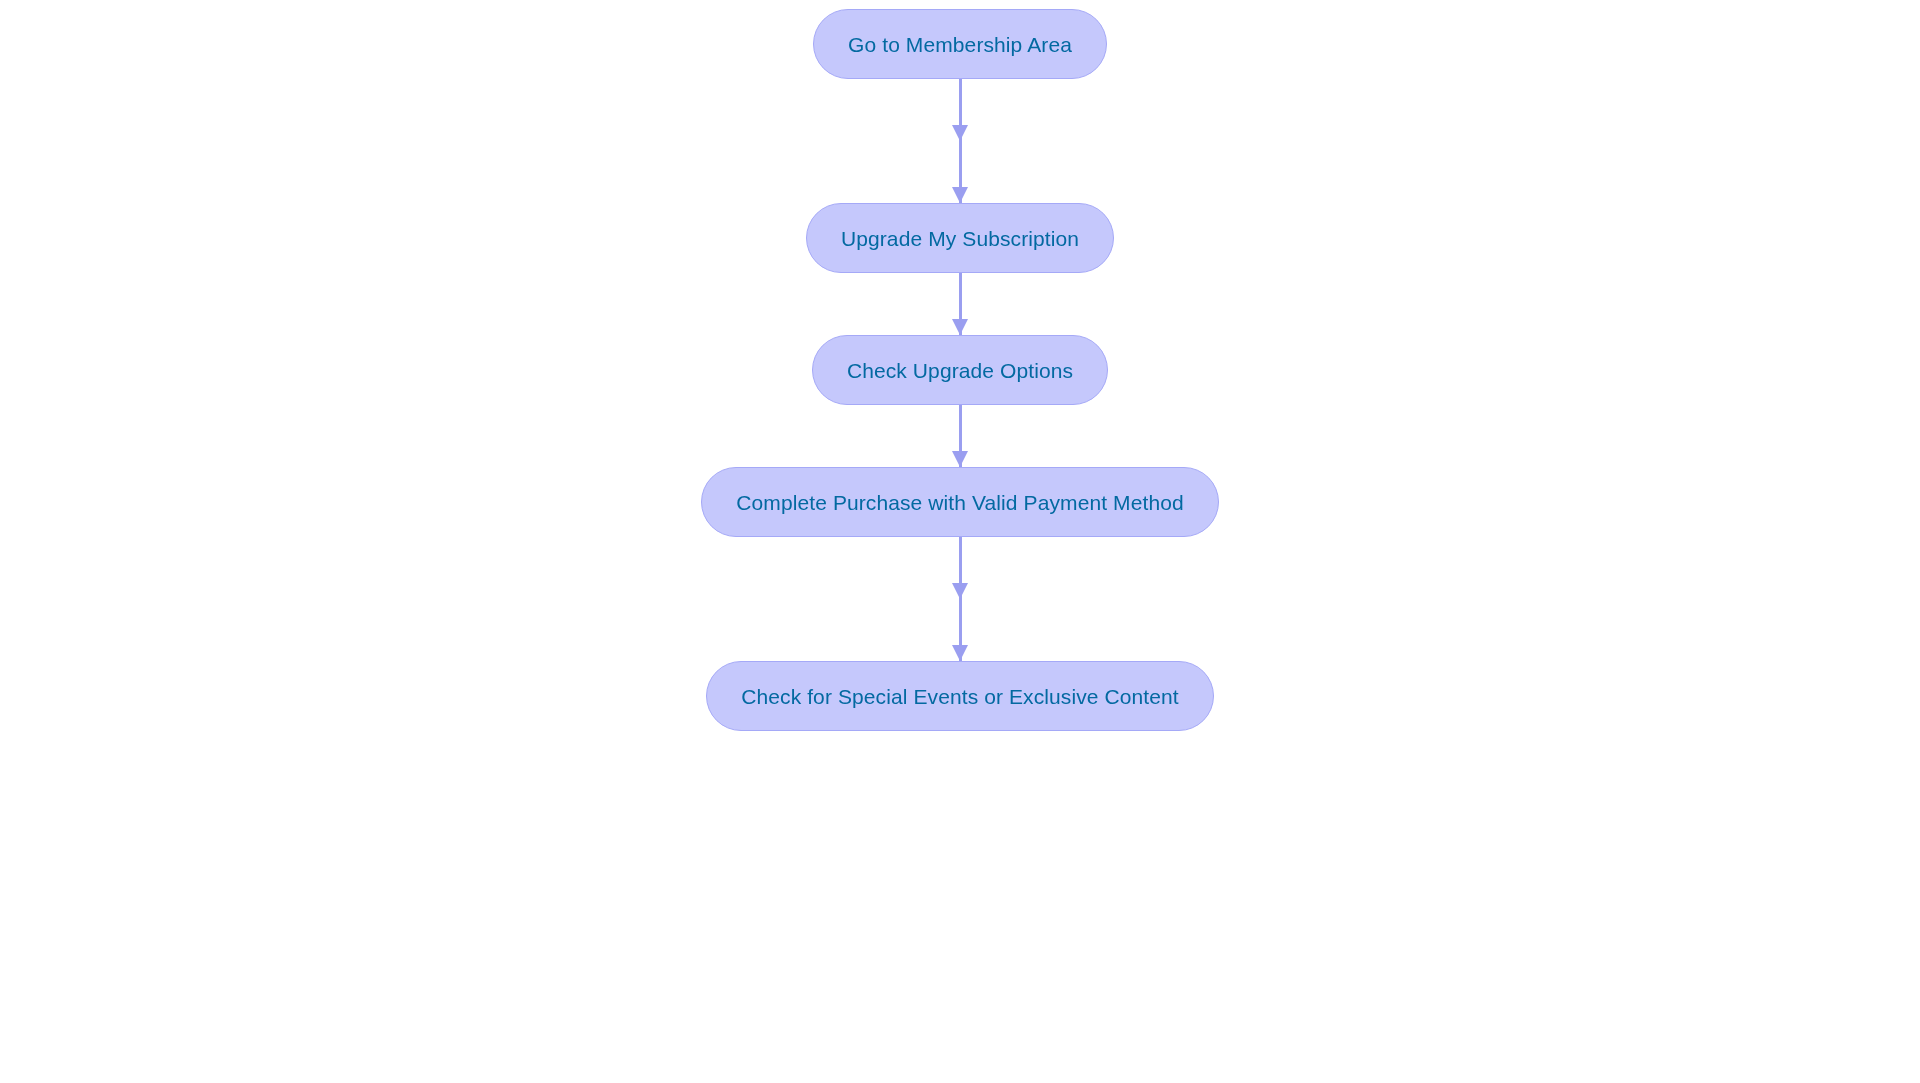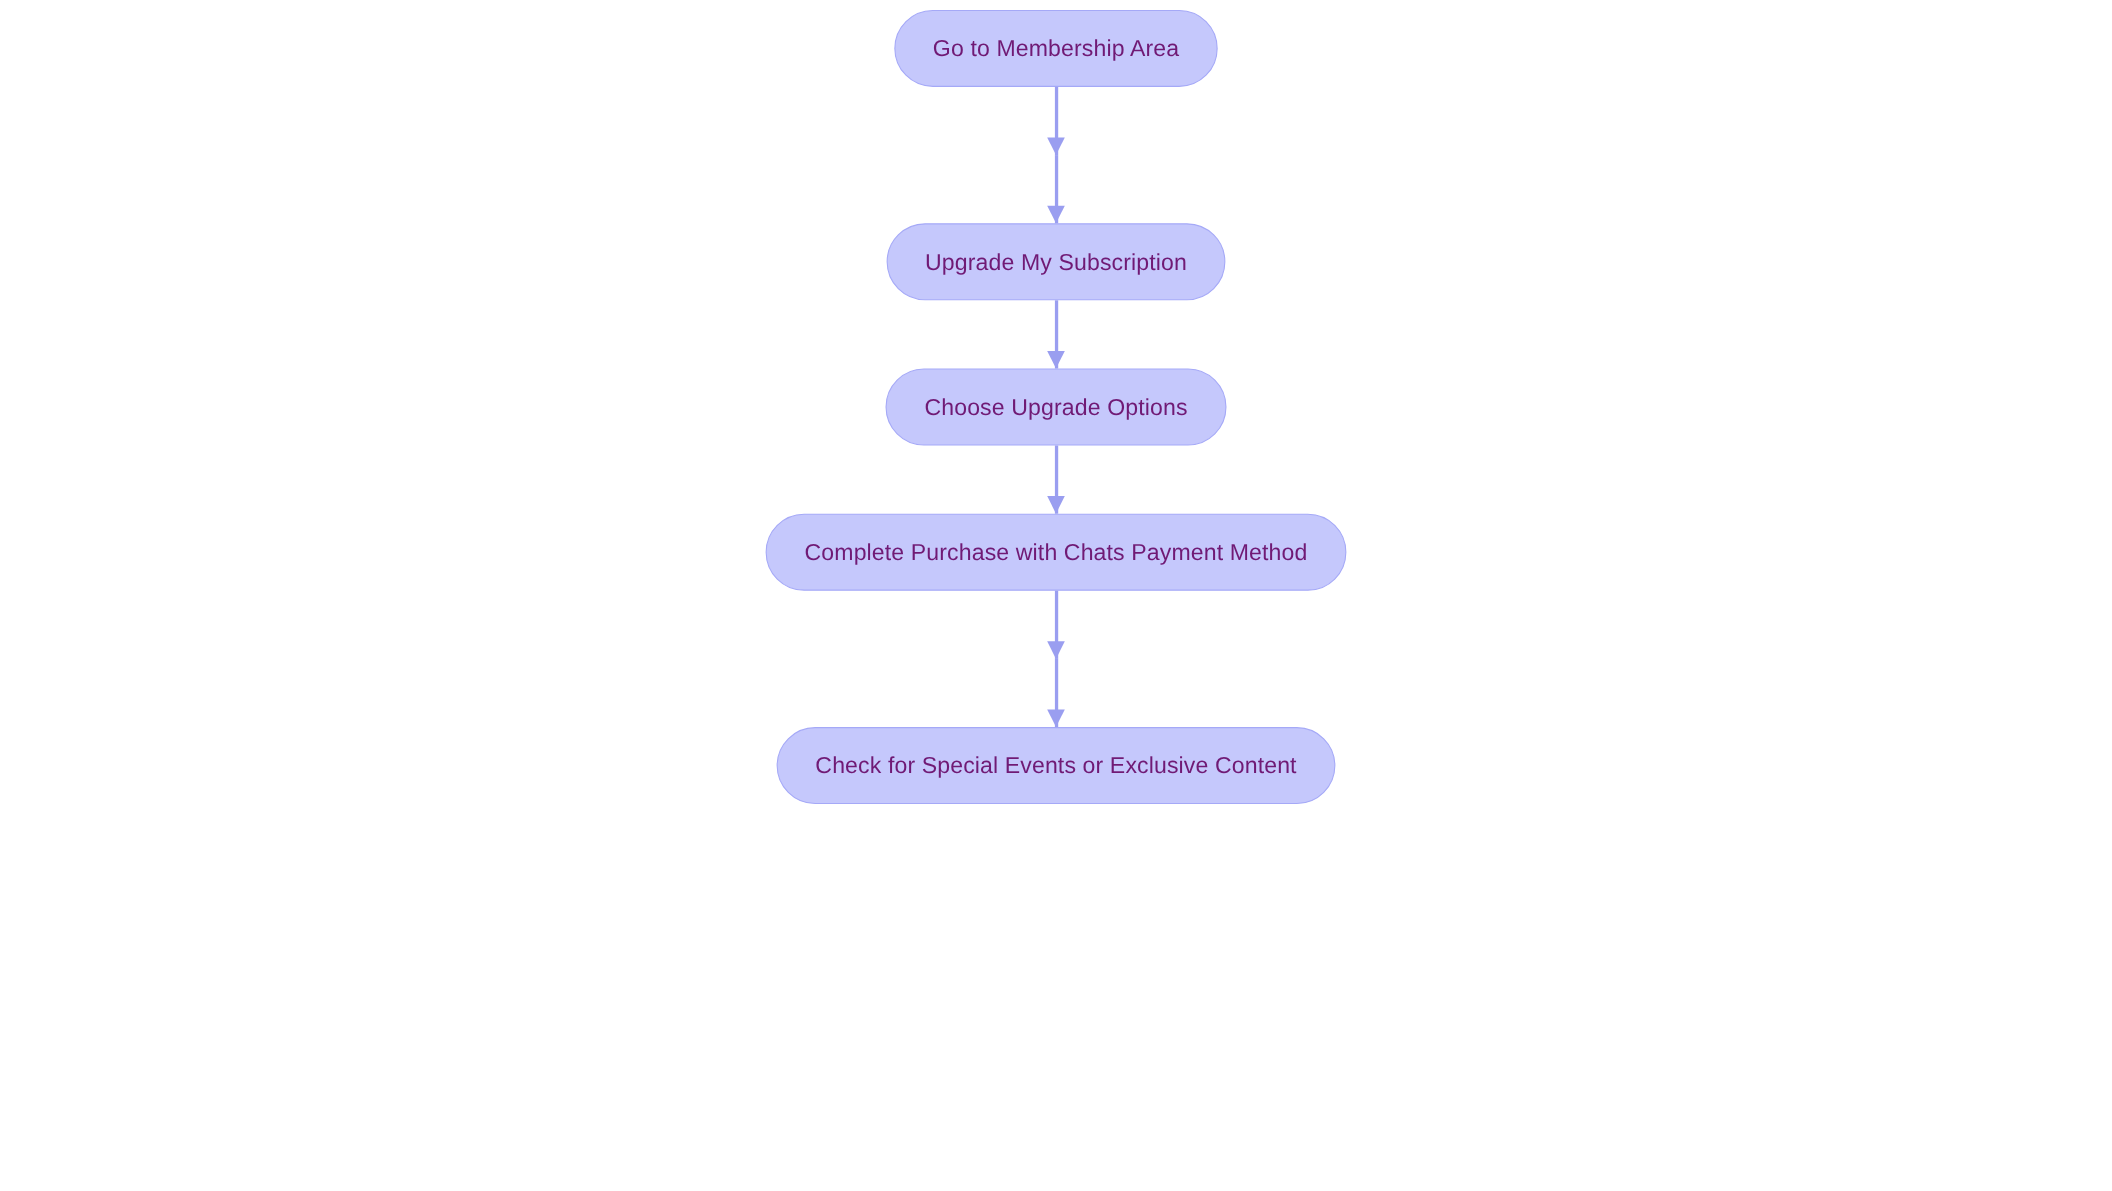--- a/index.html
+++ b/index.html
@@ -46,21 +46,21 @@
     color: #3a36d8;
     font-size: 21px;
     font-weight: 400;
     letter-spacing: 0.1px;
     white-space: nowrap;
     padding: 0 34px;
     flex: 0 0 auto;
   }
 
   .node-label {
-    color: #701a75;
+    color: #0369a1;
     line-height: 1;
   }
 
   
   .connector {
     position: relative;
     width: 3px;
     flex: 0 0 auto;
     display: flex;
     justify-content: center;
@@ -121,30 +121,30 @@
     <div class="node">
       <span class="node-label">Upgrade My Subscription</span>
     </div>
 
     <div class="connector gap-3">
       <div class="connector-line"></div>
       <div class="arrowhead"></div>
     </div>
 
     <div class="node">
-      <span class="node-label">Choose Upgrade Options</span>
+      <span class="node-label">Check Upgrade Options</span>
     </div>
 
     <div class="connector gap-4">
       <div class="connector-line"></div>
       <div class="arrowhead"></div>
     </div>
 
     <div class="node">
-      <span class="node-label">Complete Purchase with Chats Payment Method</span>
+      <span class="node-label">Complete Purchase with Valid Payment Method</span>
     </div>
 
     <div class="connector gap-5">
       <div class="connector-line"></div>
       <div class="arrowhead"></div>
     </div>
 
 
     <div class="connector gap-6">
       <div class="connector-line"></div>

